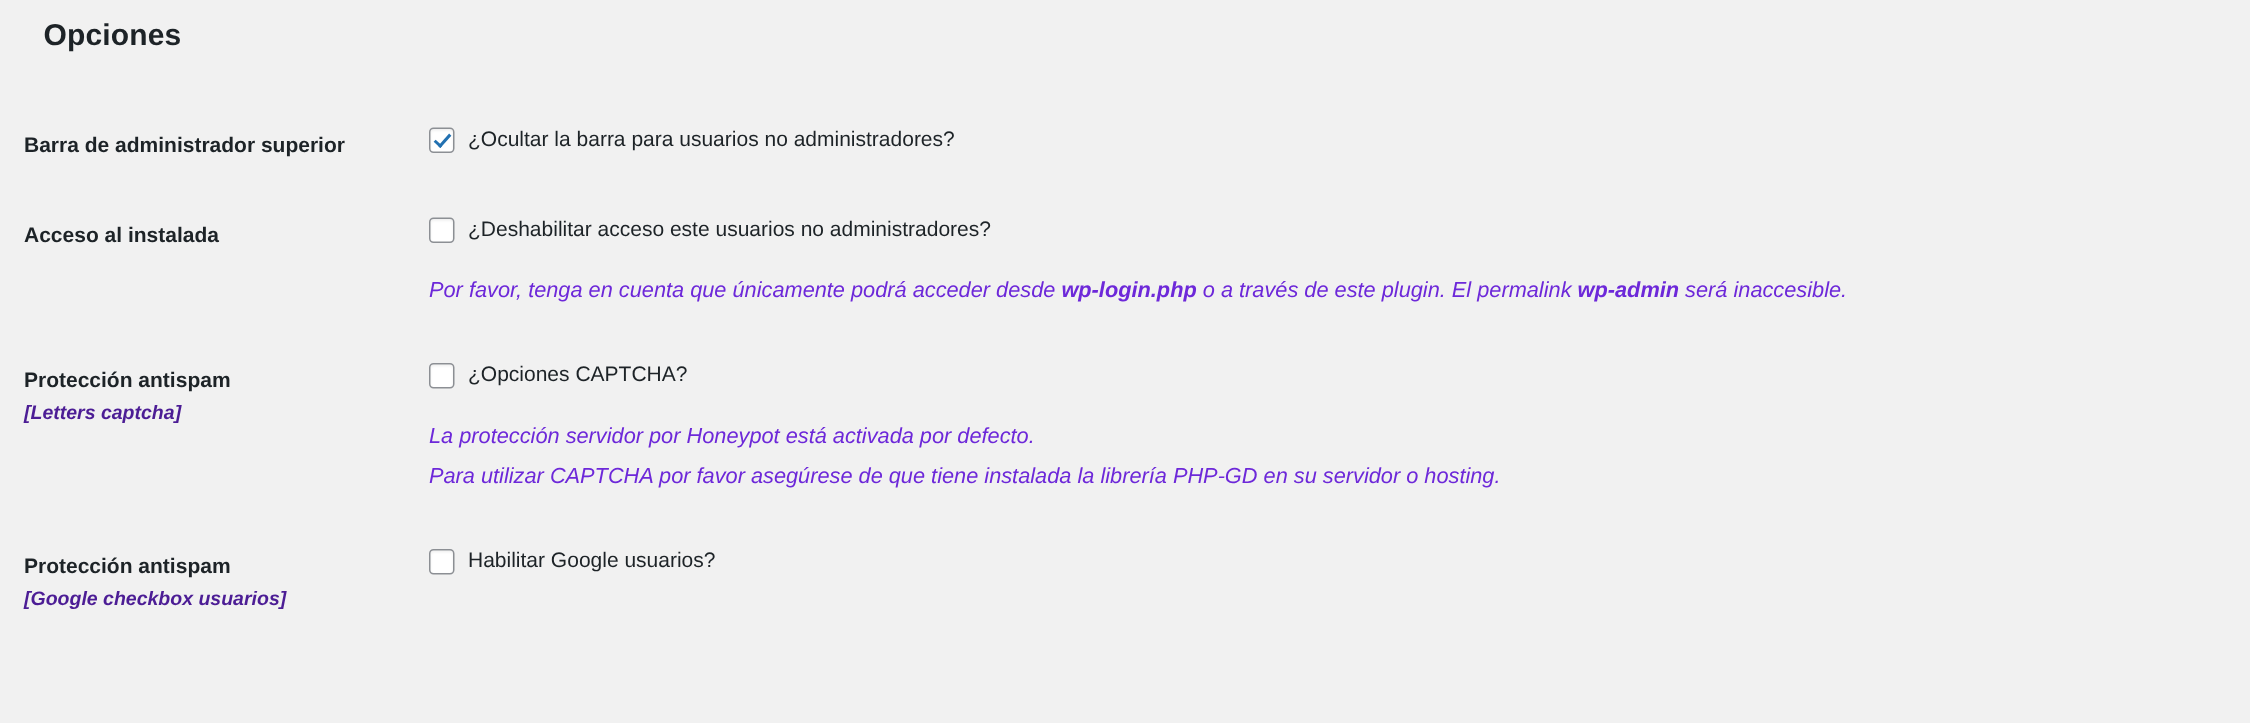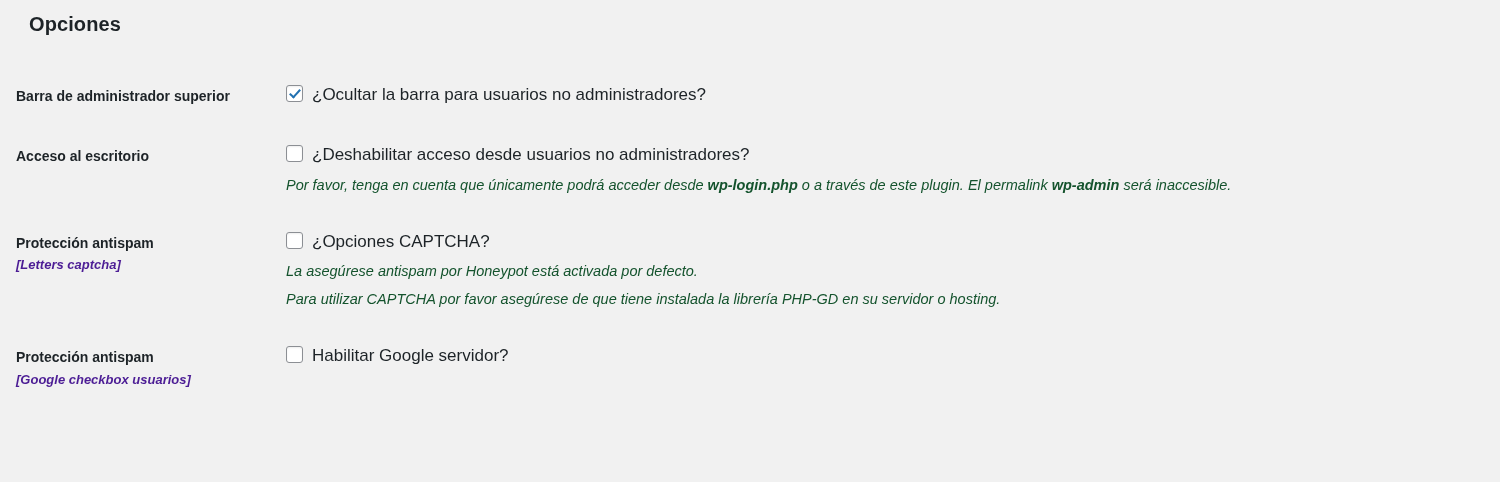--- a/index.html
+++ b/index.html
@@ -99,31 +99,31 @@
     left: 5px;
     top: 1px;
     width: 4px;
     height: 9px;
     border: solid #2271b1;
     border-width: 0 2px 2px 0;
     transform: rotate(42deg);
   }
 
   .check-label {
-    font-size: 17px;
+    font-size: 14px;
     line-height: 1.25;
     color: #1d2327;
     cursor: pointer;
   }
 
   .desc {
-    margin: 10px 0 0 0;
+    margin: 23px 0 0 0;
     font-size: 14.5px;
     font-style: italic;
-    color: #14532d;
+    color: #6d28d9;
     line-height: 1.35;
   }
 
   .desc.tight {
     margin-top: 8px;
   }
 
   .desc b {
     font-weight: bold;
     font-style: italic;
@@ -150,54 +150,54 @@
         <td class="field-cell">
           <div class="check-row">
             <span class="checkbox checked"></span>
             <span class="check-label">¿Ocultar la barra para usuarios no administradores?</span>
           </div>
         </td>
       </tr>
 
       <tr class="row-sep">
         <th class="label-cell">
-          <span>Acceso al escritorio</span>
+          <span>Acceso al instalada</span>
         </th>
         <td class="field-cell">
           <div class="check-row">
             <span class="checkbox"></span>
-            <span class="check-label">¿Deshabilitar acceso desde usuarios no administradores?</span>
+            <span class="check-label">¿Deshabilitar acceso este usuarios no administradores?</span>
           </div>
           <p class="desc"><span>Por favor, tenga en cuenta que únicamente podrá acceder desde </span><b>wp-login.php</b><span> o a través de este plugin. El permalink </span><b>wp-admin</b><span> será inaccesible.</span></p>
         </td>
       </tr>
 
       <tr class="row-sep">
         <th class="label-cell">
           <span>Protección antispam</span>
           <span class="sub-label">[Letters captcha]</span>
         </th>
         <td class="field-cell">
           <div class="check-row">
             <span class="checkbox"></span>
             <span class="check-label">¿Opciones CAPTCHA?</span>
           </div>
-          <p class="desc"><span>La asegúrese antispam por Honeypot está activada por defecto.</span></p>
+          <p class="desc"><span>La protección servidor por Honeypot está activada por defecto.</span></p>
           <p class="desc tight"><span>Para utilizar CAPTCHA por favor asegúrese de que tiene instalada la librería PHP-GD en su servidor o hosting.</span></p>
         </td>
       </tr>
 
       <tr class="row-sep">
         <th class="label-cell">
           <span>Protección antispam</span>
           <span class="sub-label">[Google checkbox usuarios]</span>
         </th>
         <td class="field-cell">
           <div class="check-row">
             <span class="checkbox"></span>
-            <span class="check-label">Habilitar Google servidor?</span>
+            <span class="check-label">Habilitar Google usuarios?</span>
           </div>
         </td>
       </tr>
 
     </tbody>
   </table>
 </div>
 
 </body></html>

